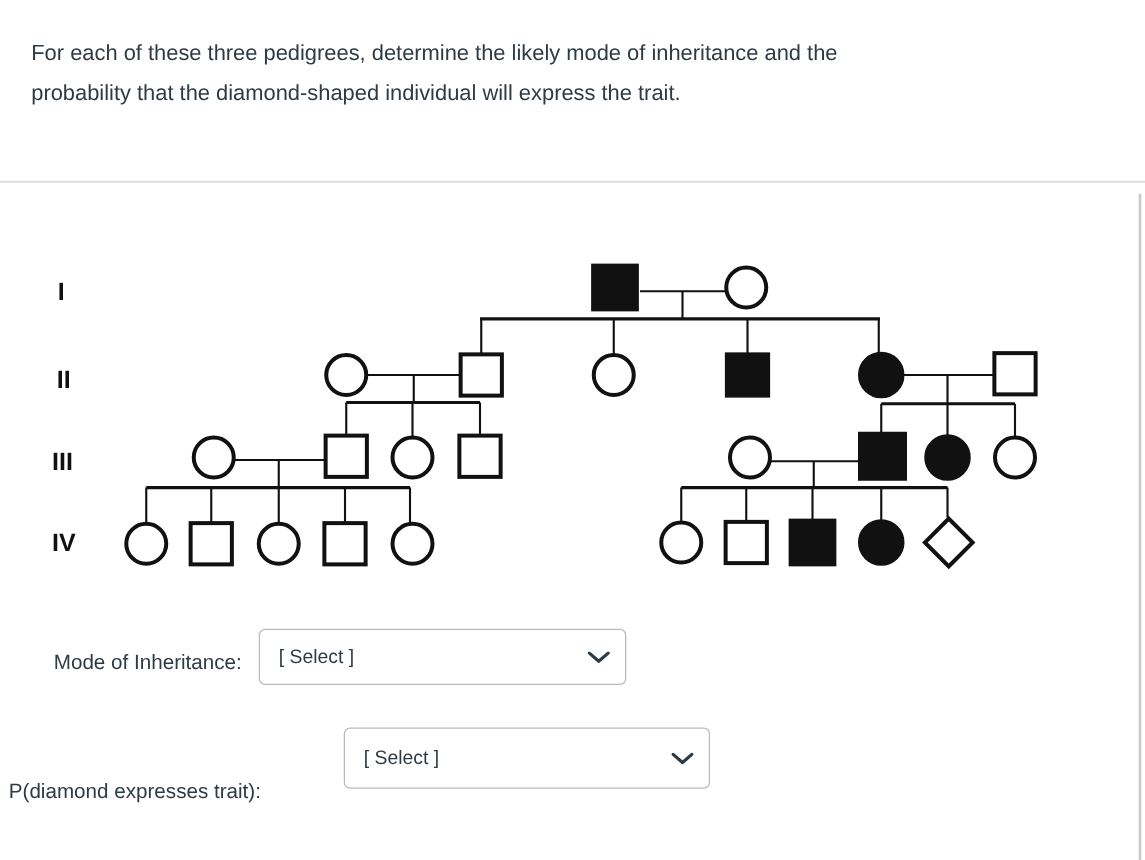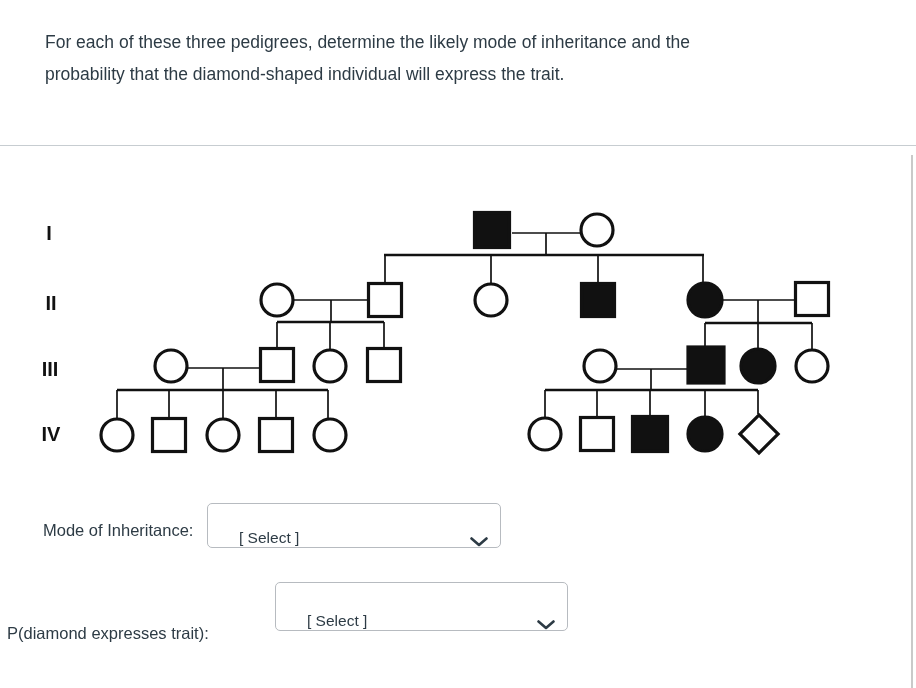--- a/index.html
+++ b/index.html
@@ -9,21 +9,21 @@
     --right-border:#C9C9C9;
     --ink:#111111;
   }
   html,body{margin:0;padding:0;}
   body{
     width:916px;height:688px;position:relative;background:#ffffff;
     font-family:"Liberation Sans",sans-serif;overflow:hidden;
   }
   .question-text{
     position:absolute;left:25px;top:26px;width:860px;
-    font-size:17.5px;line-height:32px;color:var(--text);margin-left:20px;
+    font-size:17.5px;line-height:32px;color:var(--text);
   }
   .divider{
     position:absolute;left:0;top:145px;width:916px;height:1px;
     background:var(--divider);
   }
   .right-border{
     position:absolute;left:911px;top:155px;width:2px;height:533px;
     background:var(--right-border);
   }
   .pedigree-svg{
@@ -33,23 +33,23 @@
   .gen-label{
     font-family:"Liberation Sans",sans-serif;
     font-weight:700;font-size:20px;fill:#111111;
   }
   .field-label{
     position:absolute;color:var(--text);font-size:16.5px;white-space:nowrap;
   }
   .label-mode{left:7px;top:521px;margin-left:36px;}
   .label-prob{left:7px;top:604px;margin-top:20px;}
   .select-box{
-    position:absolute;display:flex;align-items:flex-end;justify-content:space-between;
+    position:absolute;display:flex;align-items:center;justify-content:space-between;
     background:#ffffff;border:1px solid var(--select-border);border-radius:5px;
-    box-sizing:border-box;padding:0 12px 0 31px;color:var(--text);
+    box-sizing:border-box;padding:0 12px 0 15px;color:var(--text);
     font-size:15.5px;cursor:pointer;
   }
   .select-mode{left:207px;top:503px;width:294px;height:45px;}
   .select-prob{left:275px;top:582px;width:293px;height:49px;}
   .chevron{flex:0 0 auto;margin-left:8px;}
 </style>
 </head>
 <body>
 
 <div>

